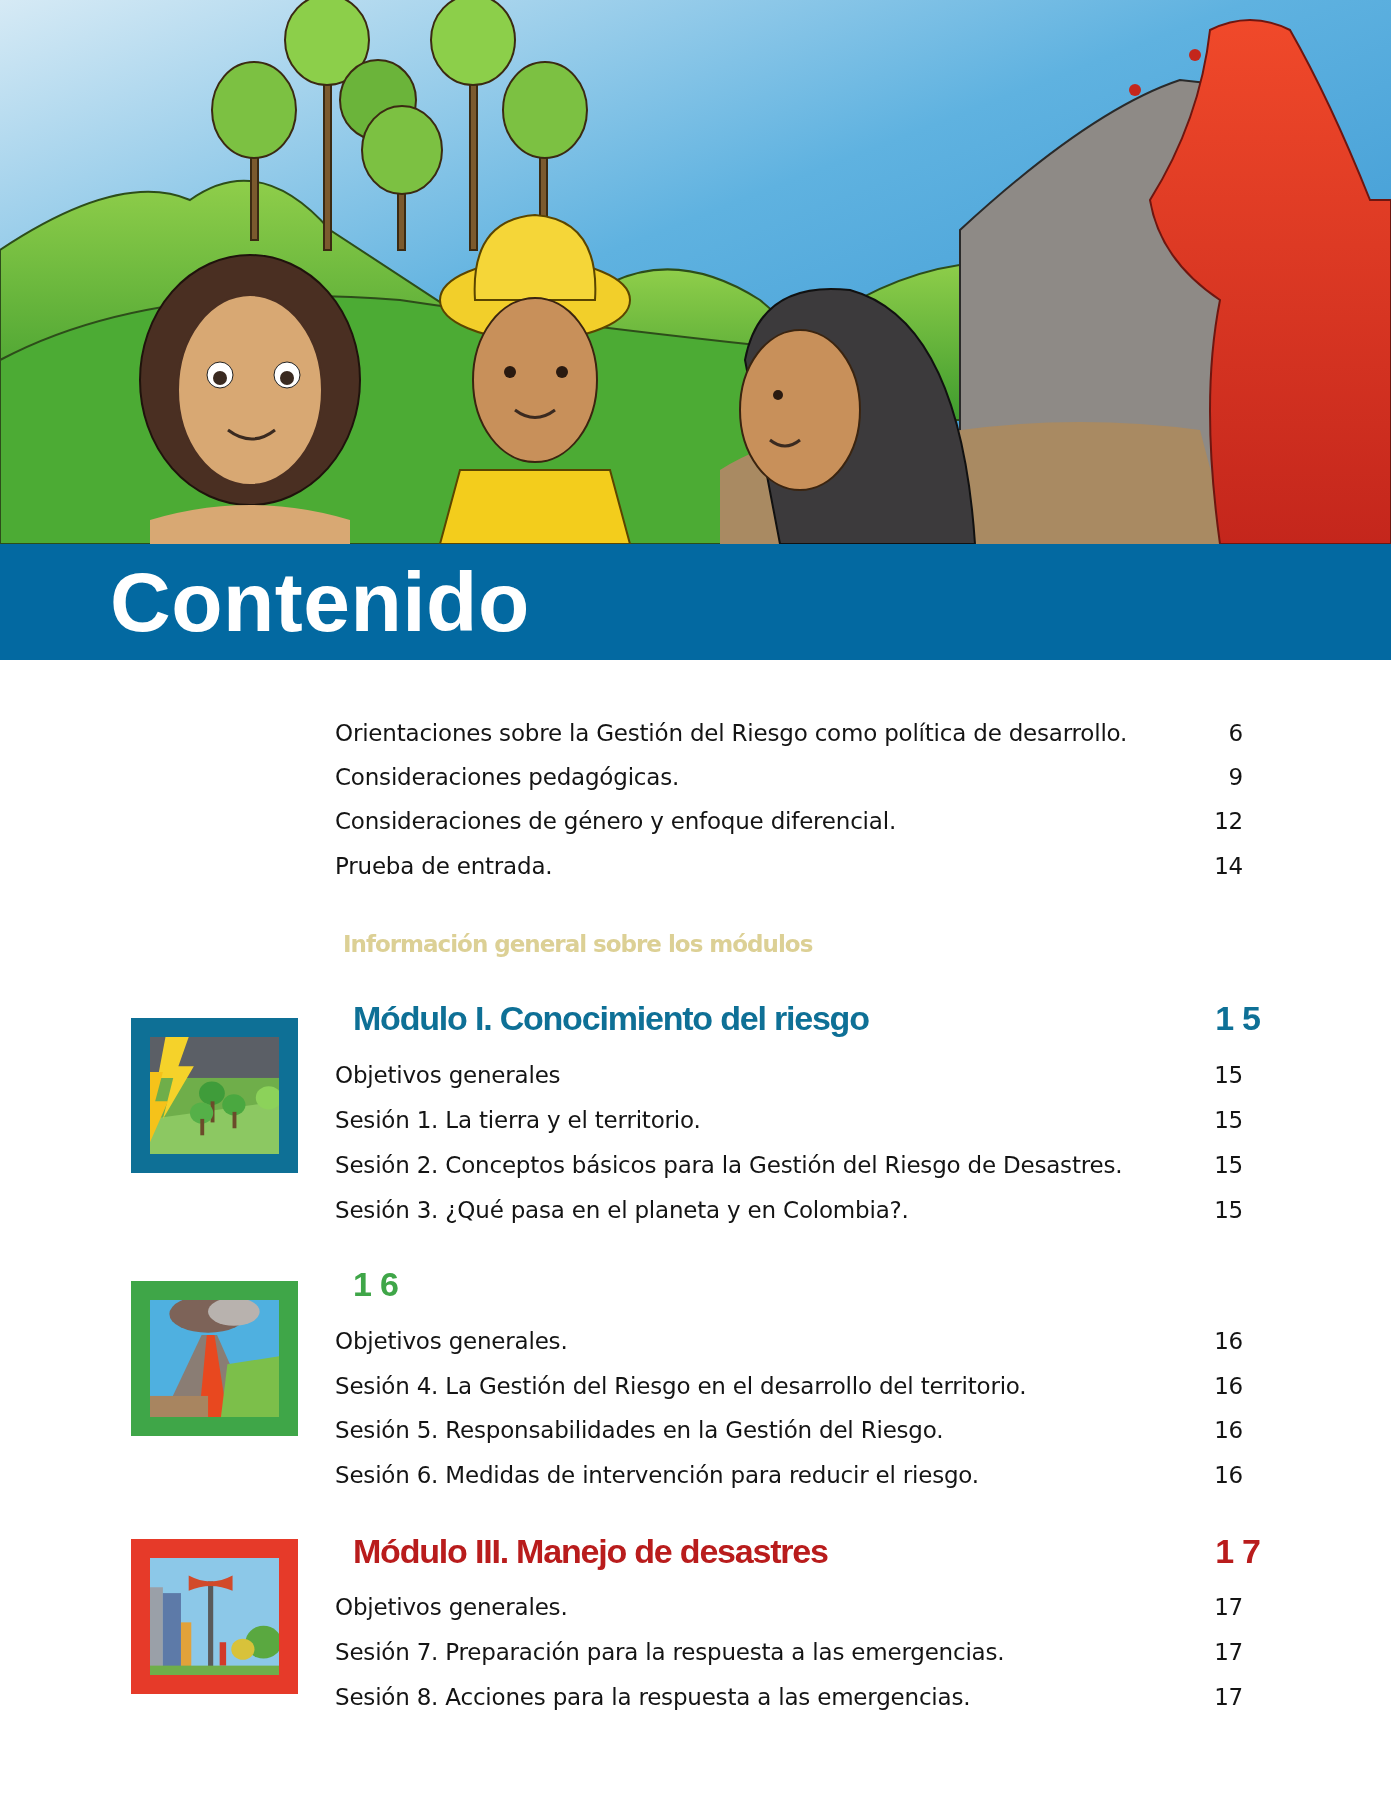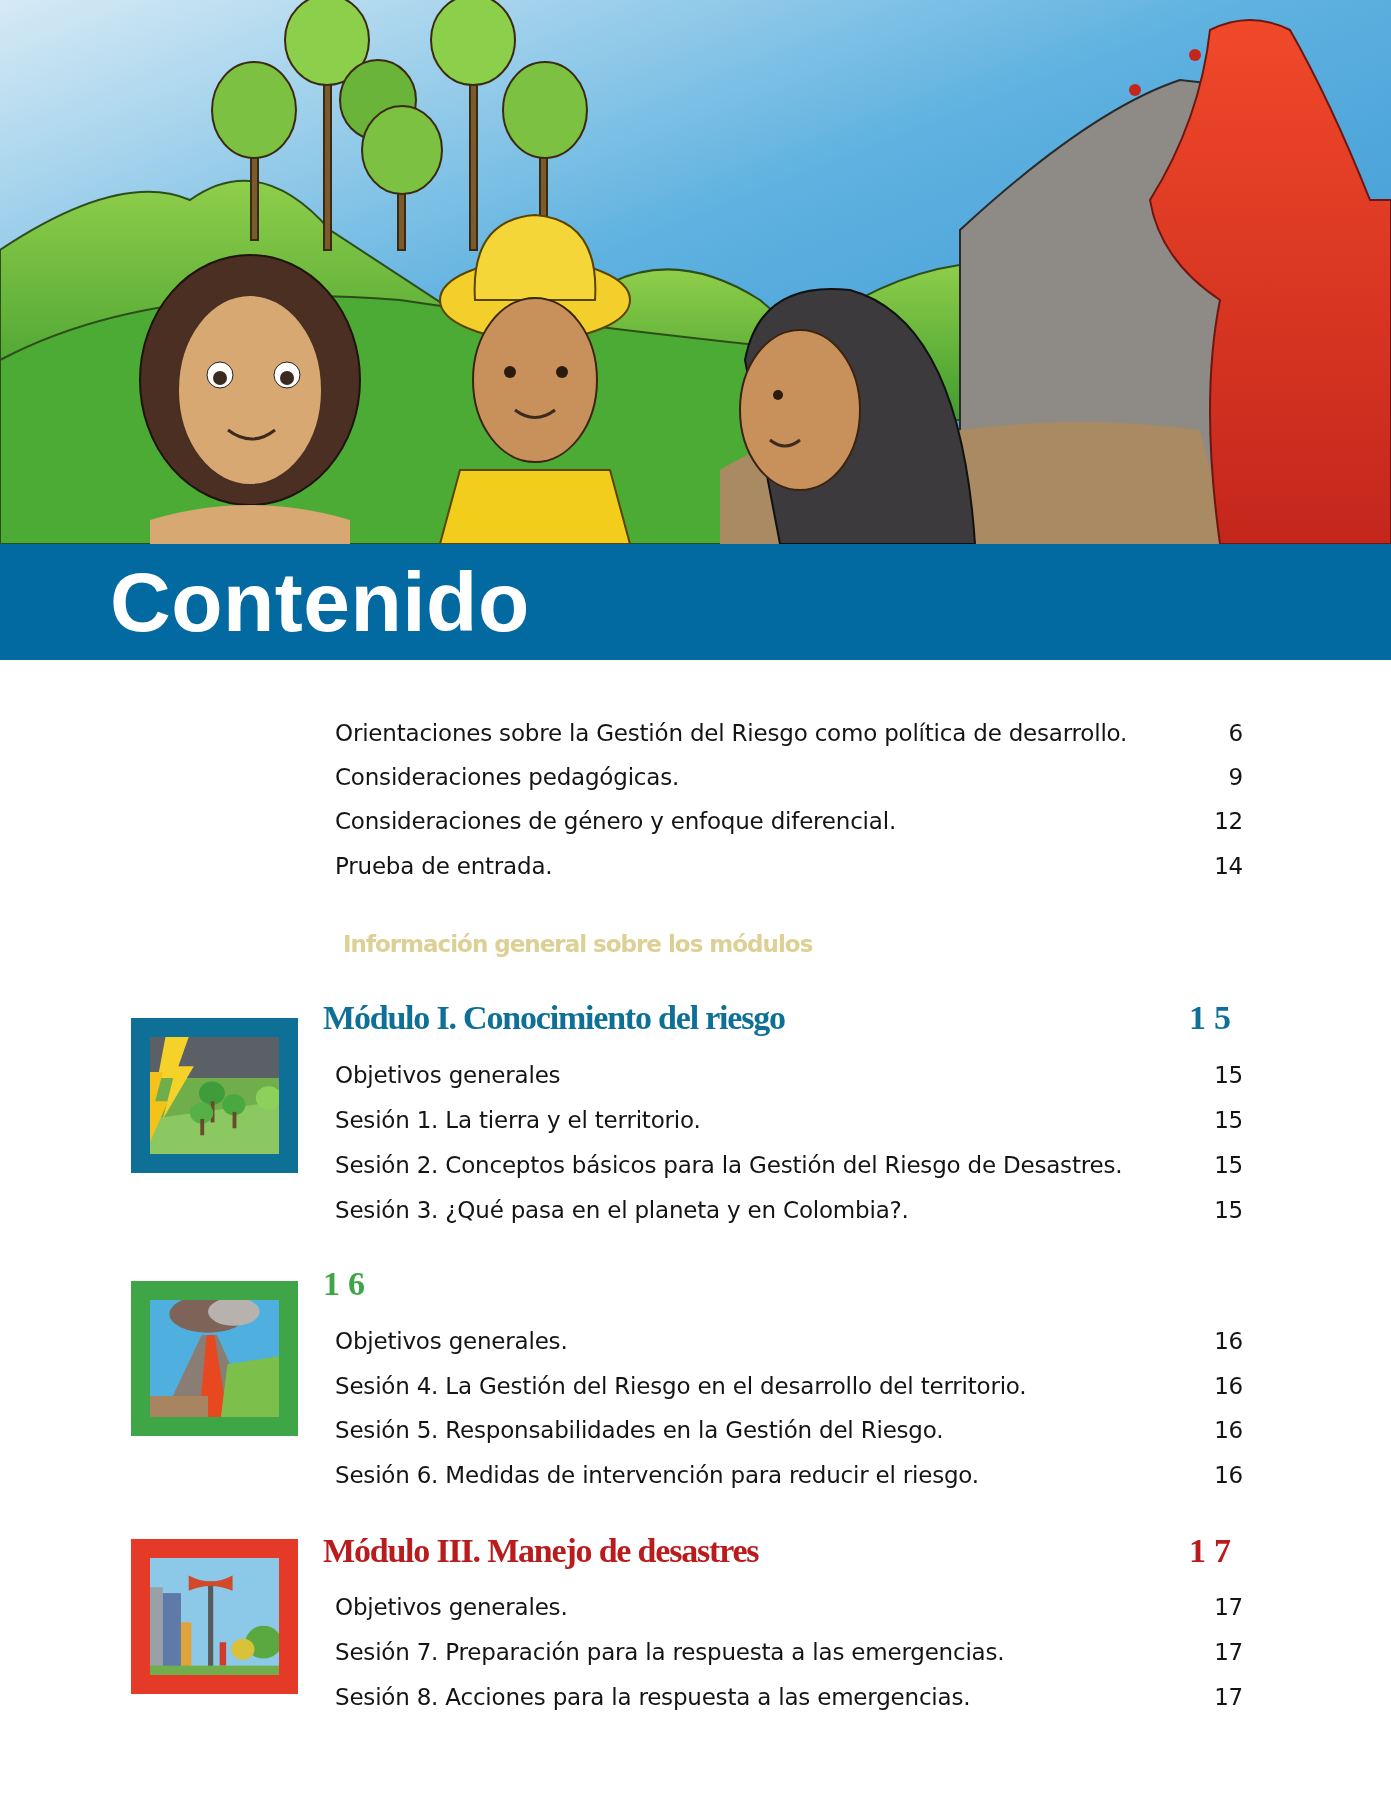--- a/index.html
+++ b/index.html
@@ -28,23 +28,23 @@
     color: #141414; letter-spacing: -0.2px;
   }
   .toc-row .label { white-space: nowrap; margin-top: 8px; }
   .toc-row .page { text-align: right; min-width: 40px; }
   .section-heading {
     position: absolute; left: 335px; top: 922px;
     font-family: "DejaVu Sans", sans-serif; font-weight: bold;
     font-size: 23px; line-height: 44px; letter-spacing: -1px; margin-left: 8px;
   }
   .module-heading {
-    position: absolute; left: 323px; width: 908px; height: 48px;
+    position: absolute; left: 353px; width: 908px; height: 48px;
     display: flex; justify-content: space-between; align-items: flex-start;
-    font-family: Liberation Serif, serif; font-weight: bold;
+    font-family: Liberation Sans, sans-serif; font-weight: bold;
     font-size: 34px; line-height: 48px; letter-spacing: -1.2px;
   }
   .module-heading .page { letter-spacing: 8px; margin-right: -8px; }
   
   .thumb {
     position: absolute; left: 131px; width: 167px; height: 155px; box-sizing: border-box;
     padding: 19px;
   }
   .thumb .pic { width: 100%; height: 100%; overflow: hidden; }
   .thumb svg { display: block; width: 100%; height: 100%; }

